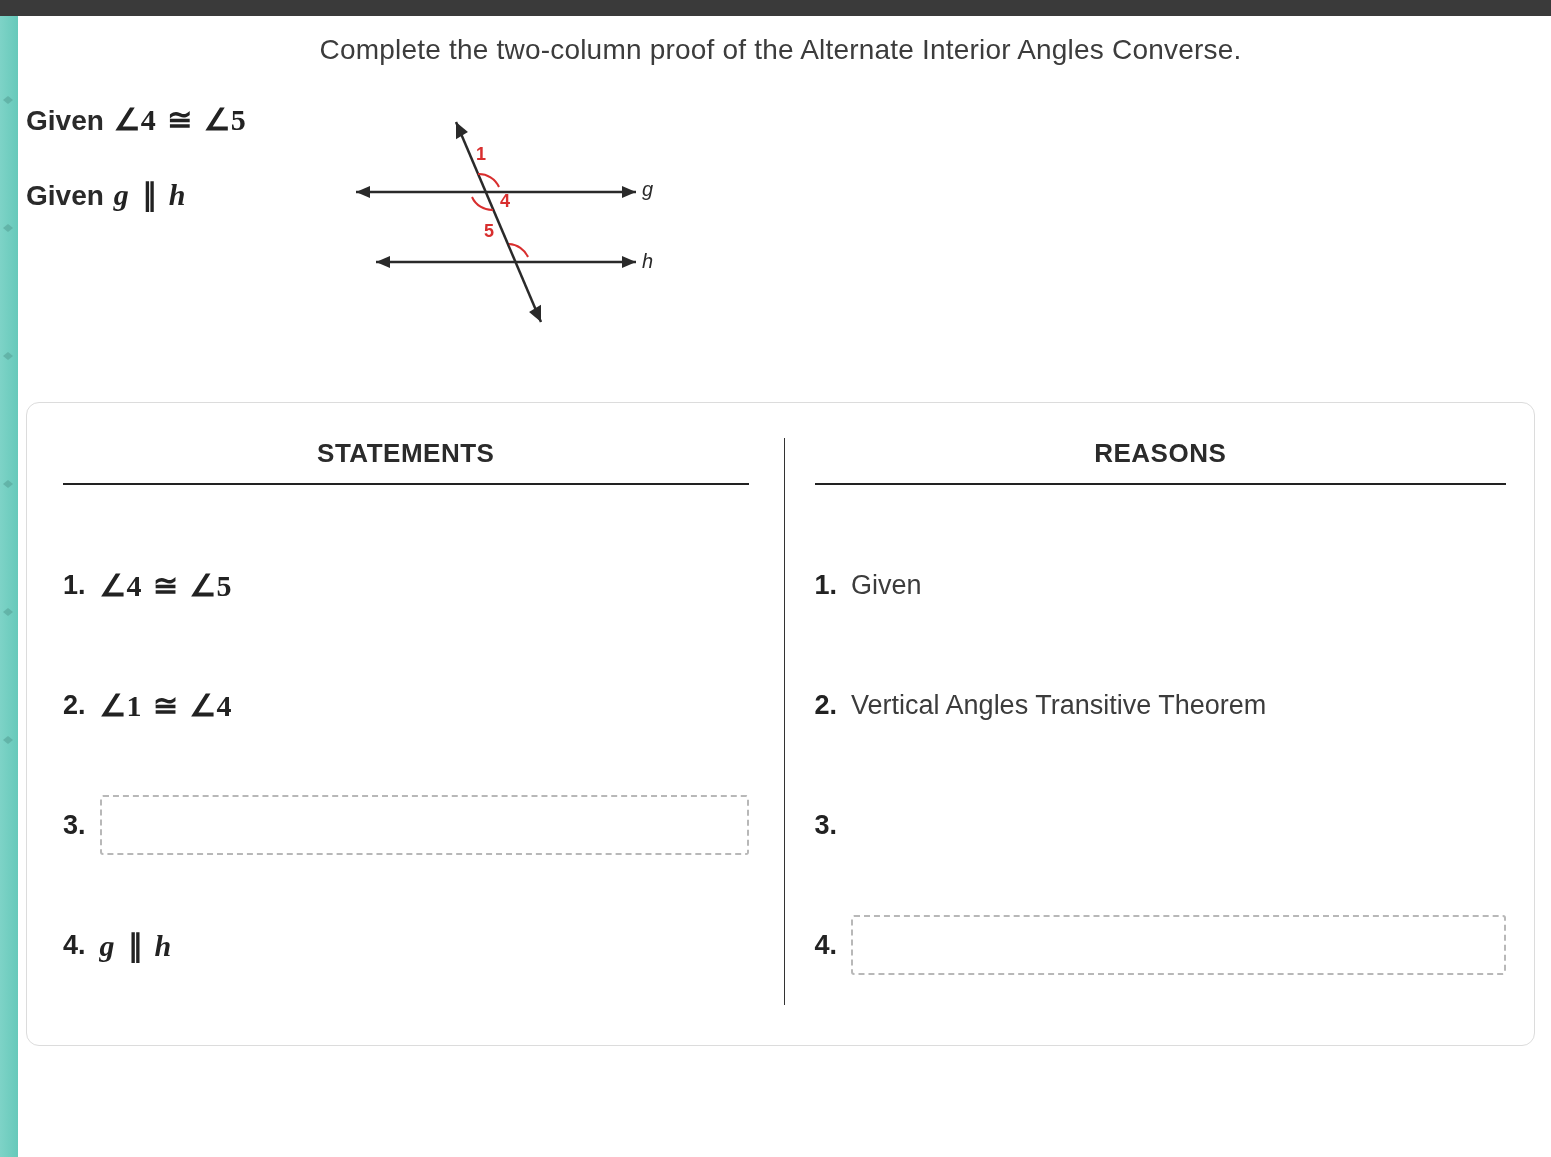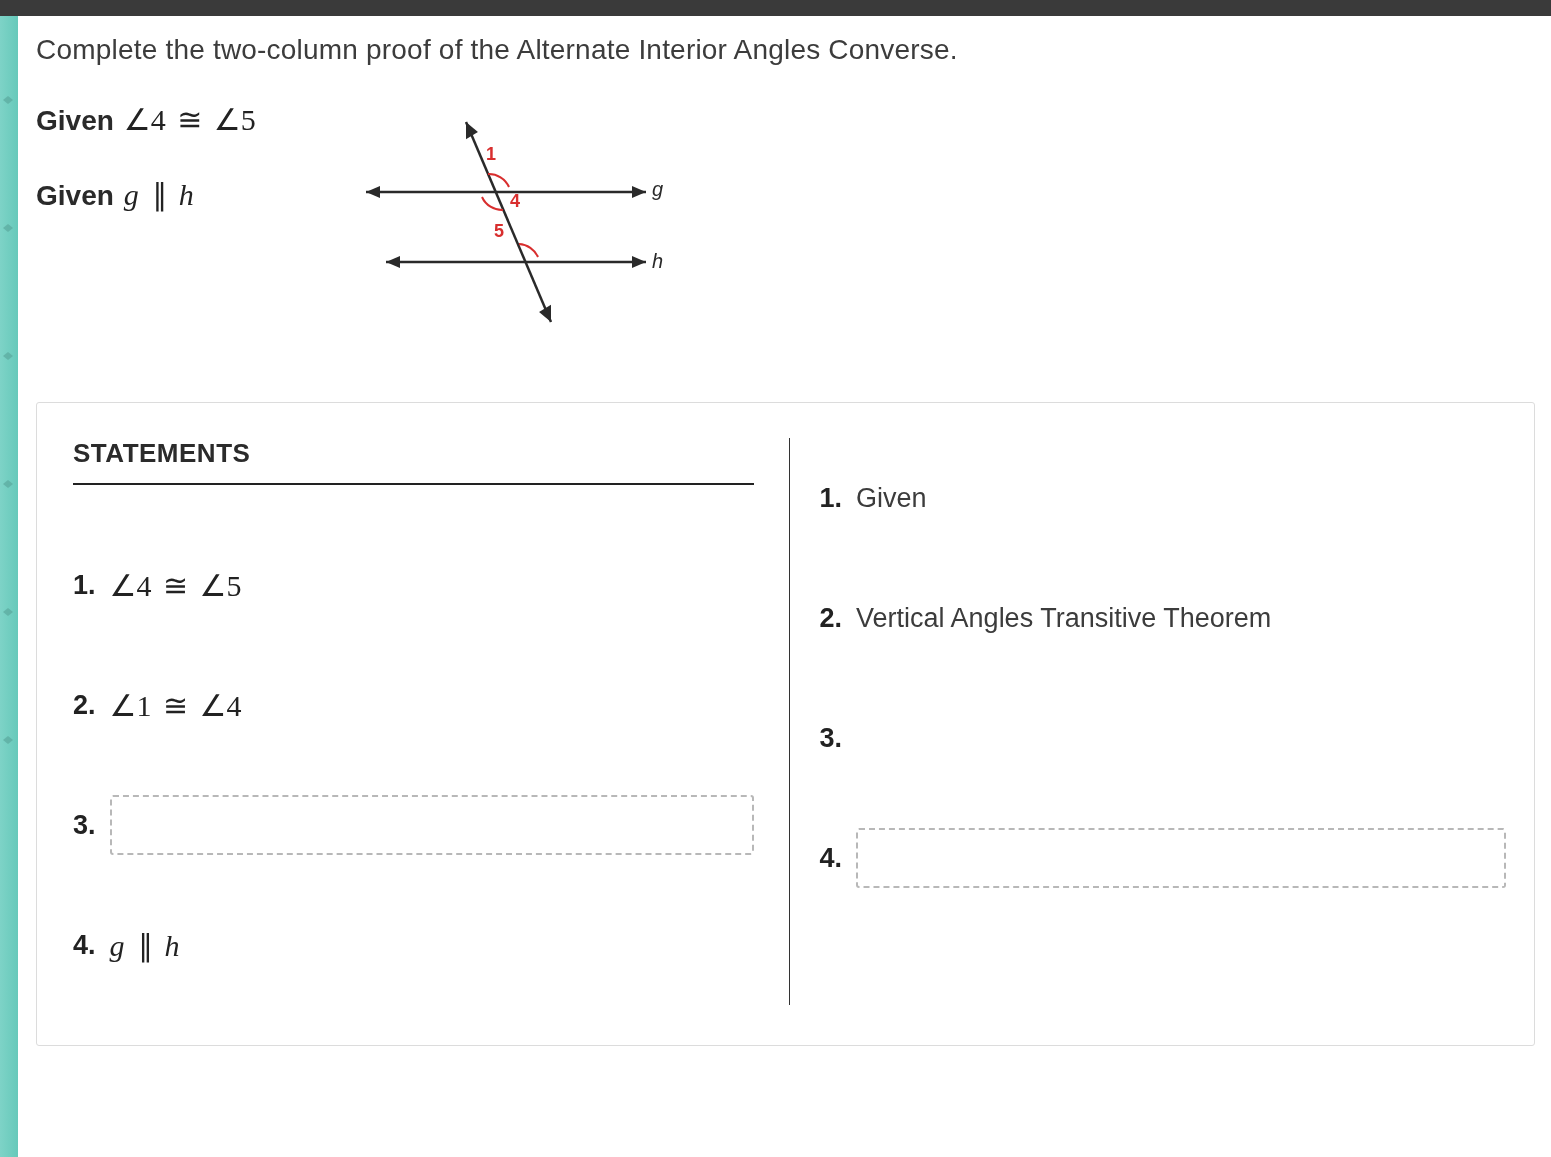--- a/index.html
+++ b/index.html
@@ -33,48 +33,49 @@
     margin-left: 3px;
     background: #539e93;
     clip-path: polygon(0 50%, 50% 0, 100% 50%, 50% 100%);
     opacity: 0.55;
   }
   .content {
     position: absolute;
     left: 18px;
     top: 16px;
     right: 0;
-    padding: 18px 16px 0 18px;
+    padding: 18px 16px 0 8px;
+    text-align: center;
   }
   .instruction {
     font-size: 28px;
     color: #3c3c3c;
     margin-bottom: 36px;
     letter-spacing: 0.2px;
   }
   .given-prove {
     display: flex;
     align-items: flex-start;
     gap: 90px;
     margin-bottom: 60px;
   }
   .gp-text { display: flex; flex-direction: column; gap: 40px; }
   .gp-row { display: flex; align-items: baseline; gap: 10px; }
   .bold-label { font-size: 28px; font-weight: 700; color: #2a2a2a; }
-  .math { font-family: "Times New Roman", Times, serif; font-size: 30px; color: #222; }
+  .math { font-family: "Times New Roman", Times, serif; font-size: 30px; color: #222; font-weight: bold; }
   .math .ang::before { content: "\2220"; }
   .math .cong { padding: 0 4px; }
   .math .par { padding: 0 6px; letter-spacing: -2px; }
   .math i { font-style: italic; }
   .diagram { width: 340px; height: 240px; flex-shrink: 0; }
 
   .proof-card {
     margin-top: 10px;
     border: 1px solid #dcdcdc;
-    border-radius: 3px;
+    border-radius: 13px;
     padding: 35px 28px 40px 36px;
   }
   .proof-grid {
     display: grid;
     grid-template-columns: 1fr 1fr;
     column-gap: 0;
   }
   .col-left { padding-right: 35px; border-right: 1.5px solid #333; }
   .col-right { padding-left: 30px; }
   .col-header {
@@ -188,20 +189,21 @@
           <div class="dropzone"></div>
         </div>
 
         <div class="proof-row">
           <span class="rownum">4.</span>
           <span class="math"><i>g</i> <span class="par">∥</span> <i>h</i></span>
         </div>
       </div>
 
       <div class="col-right">
+        <div class="col-header">REASONS</div>
 
         <div class="proof-row">
           <span class="rownum">1.</span>
           <span class="rowtext">Given</span>
         </div>
 
         <div class="proof-row">
           <span class="rownum">2.</span>
           <span class="rowtext">Vertical Angles Transitive Theorem</span>
         </div>

